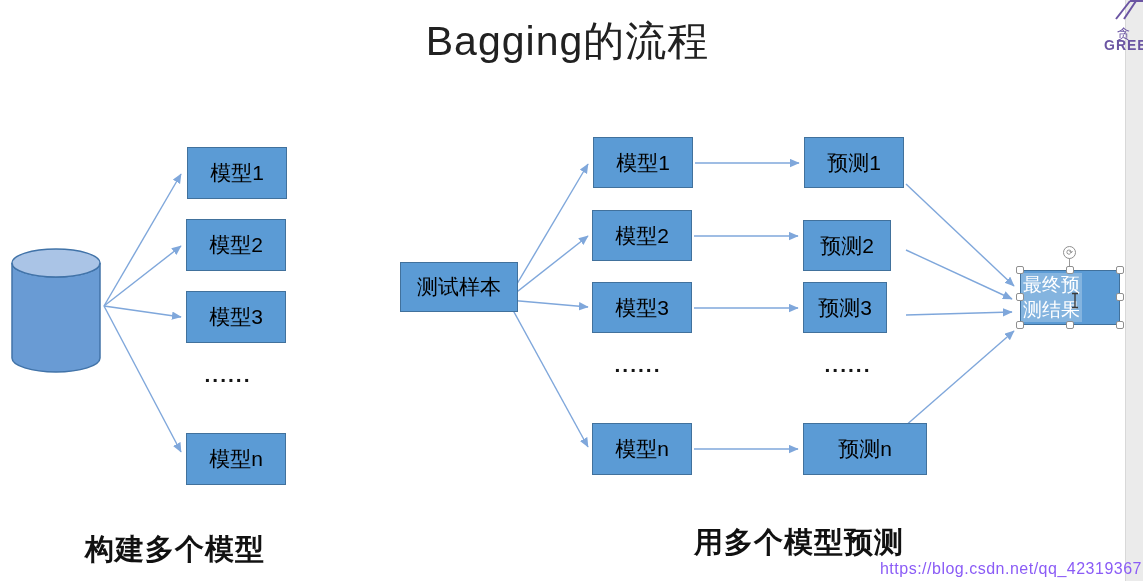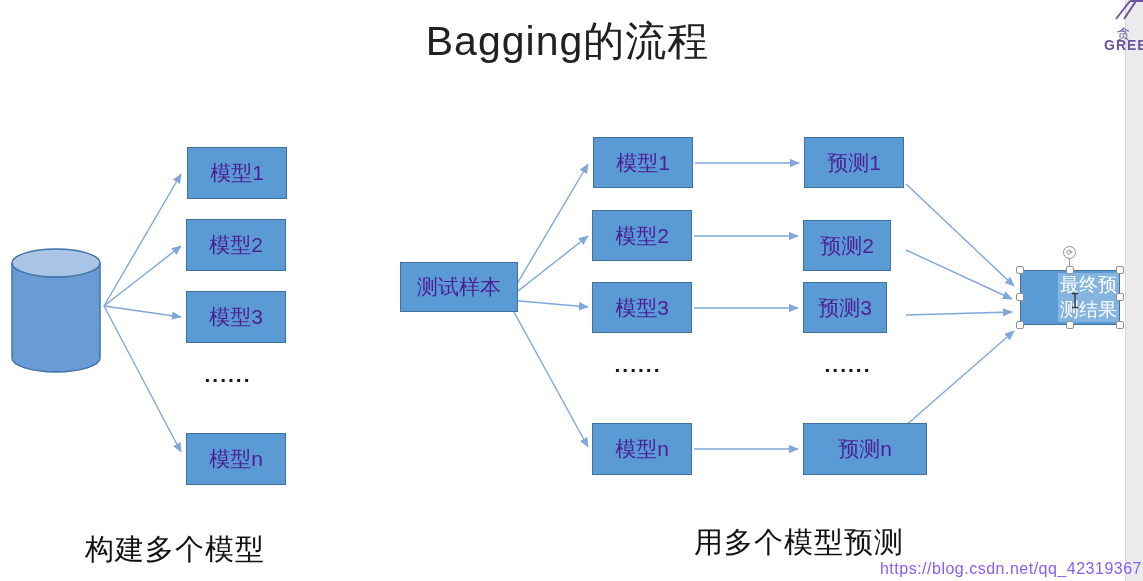--- a/index.html
+++ b/index.html
@@ -11,35 +11,35 @@
     position:absolute;left:0;top:2px;width:1135px;text-align:center;
     font-size:41px;color:#212121;letter-spacing:1px;margin-top:12px;
   }
   .slide-edge{
     position:absolute;left:1125px;top:0;width:18px;height:581px;
     background:#ebebeb;border-left:1px solid #d8d8d8;z-index:0;
   }
   svg.layer{position:absolute;left:0;top:0;z-index:1;}
   .node{
     position:absolute;background:#5B9BD5;border:1.5px solid #41719C;
-    color:#4c1d95;display:flex;align-items:center;justify-content:center;
+    color:#000000;display:flex;align-items:center;justify-content:center;
     font-size:21px;z-index:2;box-sizing:border-box;
   }
   .dots{
     position:absolute;color:#141414;font-weight:700;font-size:21px;
     letter-spacing:2px;z-index:2;
   }
   .caption{
-    position:absolute;color:#111;font-size:29px;z-index:2;letter-spacing:1px;
+    position:absolute;color:#111;font-size:29px;z-index:2;letter-spacing:1px;font-weight:bold;
   }
   .final-wrap{position:absolute;left:1020px;top:270px;width:100px;height:55px;z-index:3;}
   .final-box{
     position:absolute;left:0;top:0;width:100px;height:55px;
     background:#5B9BD5;border:1.5px solid #41719C;box-sizing:border-box;
-    display:flex;flex-direction:column;align-items:flex-end;justify-content:center;
+    display:flex;flex-direction:column;align-items:flex-start;justify-content:center;
     color:#fff;font-size:19px;line-height:1.3;
   }
   .final-box .hl{background:rgba(255,255,255,.25);padding:0 2px;}
   .handle{
     position:absolute;width:8px;height:8px;background:#fff;
     border:1px solid #8f8f8f;border-radius:2px;box-sizing:border-box;z-index:4;
   }
   .rot-stem{position:absolute;left:49px;top:-12px;width:1px;height:9px;background:#9a9a9a;}
   .rot-handle{
     position:absolute;left:43px;top:-24px;width:13px;height:13px;border-radius:50%;

